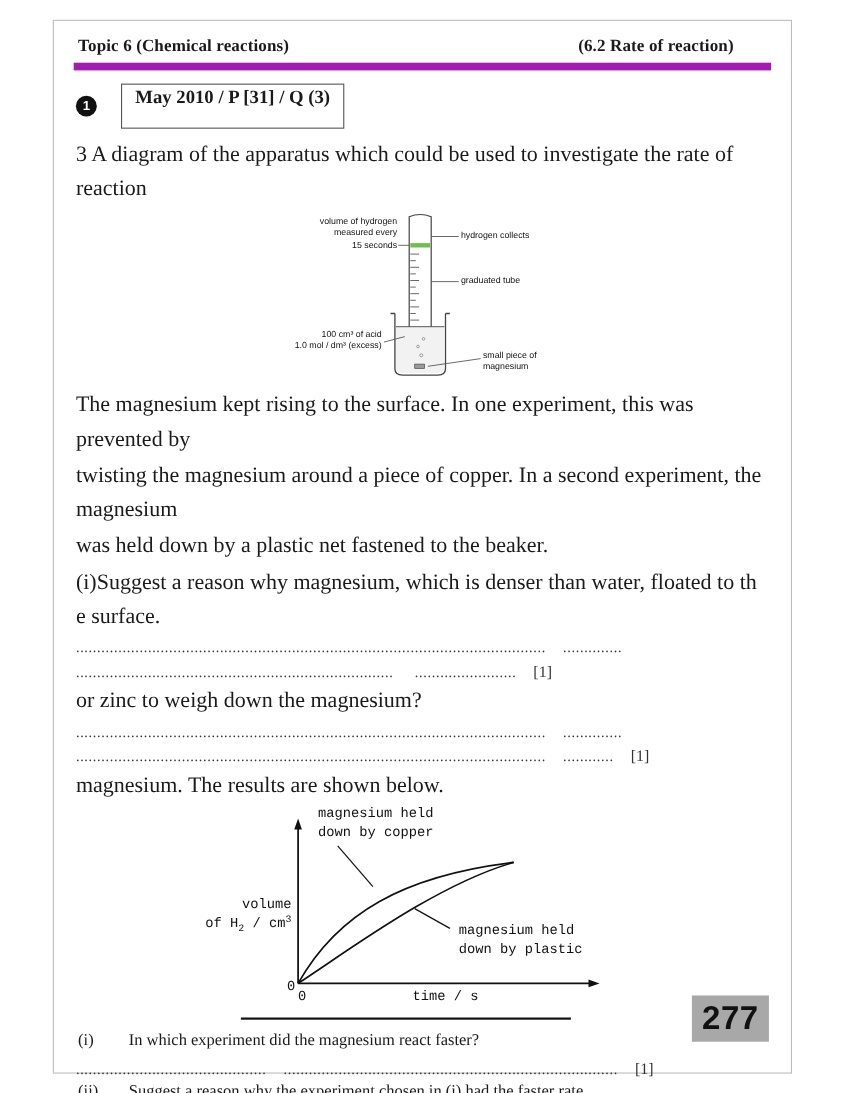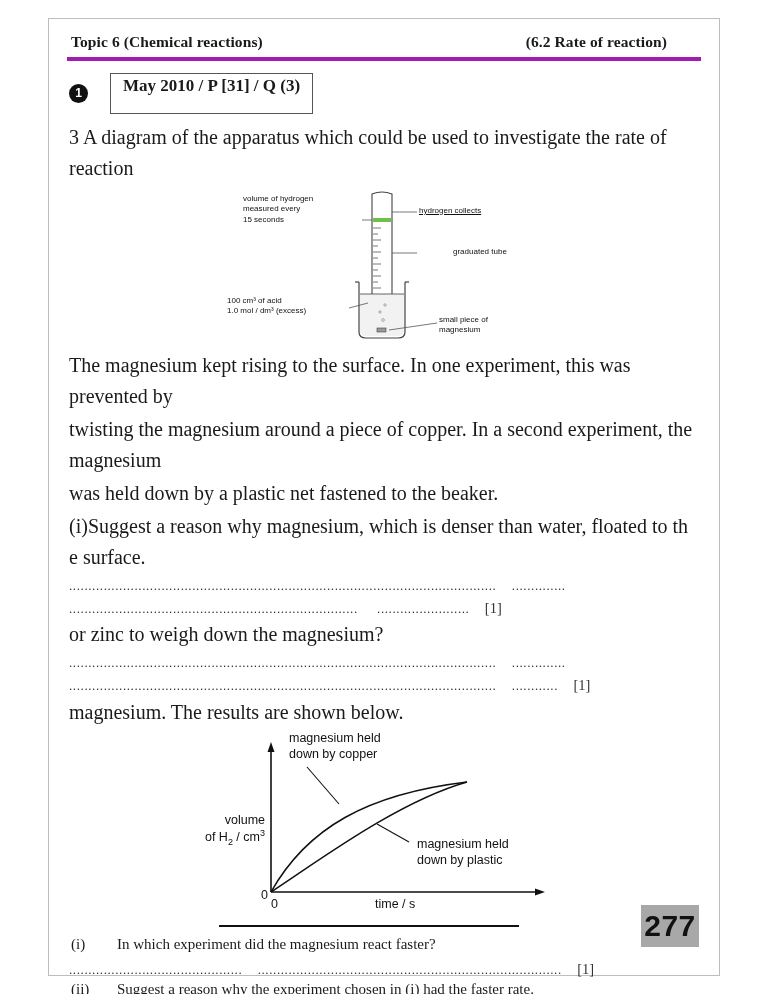--- a/index.html
+++ b/index.html
@@ -34,21 +34,21 @@
   }
 
   
   .header {
     display: flex;
     justify-content: space-between;
     align-items: baseline;
     font-weight: bold;
     font-size: 15.5px;
     padding: 0 4px 6px 4px;
-    border-bottom: 4px solid #a21caf;
+    border-bottom: 7px solid #a21caf;
     letter-spacing: .1px;
   }
   .header .right { margin-right: 30px; }
 
   
   .title-row {
     display: flex;
     align-items: center;
     margin-top: 12px;
     padding-left: 2px;
@@ -107,31 +107,31 @@
     height: 152px;
     margin-top: 6px;
   }
   .ap-lbl {
     position: absolute;
     font-family: "Liberation Sans", sans-serif;
     font-size: 8px;
     color: #111;
     line-height: 1.35;
   }
-  .ap-lbl.r { }
+  .ap-lbl.r { text-align: right; }
 
   
   .graphwrap {
     position: relative;
     height: 195px;
     margin-top: 4px;
   }
   .g-lbl {
     position: absolute;
-    font-family: Liberation Sans, sans-serif;
+    font-family: Liberation Mono, monospace;
     font-size: 12.5px;
     color: #111;
     line-height: 1.3;
   }
   .sub { font-size: 9px; vertical-align: sub; }
   .sup { font-size: 9px; vertical-align: super; }
 
   .qlist {
     font-size: 15px;
     line-height: 1.5;
@@ -145,21 +145,21 @@
     position: absolute;
     left: 152px;
     top: 892px;
     width: 300px;
     border-top: 2px solid #111;
   }
   .pagenum {
     position: absolute;
     right: 2px;
     top: 872px;
-    width: 58px;
+    width: 70px;
     height: 42px;
     background: #a8a8a8;
     color: #111;
     font-family: "Liberation Sans", sans-serif;
     font-weight: bold;
     font-size: 30px;
     display: flex;
     align-items: center;
     justify-content: center;
     letter-spacing: .5px;
@@ -220,22 +220,22 @@
         <line x1="295" y1="30" x2="305" y2="30" stroke="#555" stroke-width="0.8"></line>
         <line x1="325" y1="22" x2="350" y2="22" stroke="#555" stroke-width="0.8"></line>
         <line x1="325" y1="63" x2="350" y2="63" stroke="#555" stroke-width="0.8"></line>
         <line x1="282" y1="118" x2="301" y2="113" stroke="#555" stroke-width="0.8"></line>
         <line x1="322" y1="140" x2="370" y2="133" stroke="#555" stroke-width="0.8"></line>
       </svg>
 
       <div class="ap-lbl r" style="left:176px; top:4px; width:118px;">
         volume of hydrogen<br>measured every<br>15 seconds
       </div>
-      <div class="ap-lbl" style="left:352px; top:16px;text-decoration:underline;">hydrogen collects</div>
-      <div class="ap-lbl" style="left:352px; top:57px;margin-left:34px;">graduated tube</div>
+      <div class="ap-lbl" style="left:352px; top:16px;">hydrogen collects</div>
+      <div class="ap-lbl" style="left:352px; top:57px;">graduated tube</div>
       <div class="ap-lbl r" style="left:160px; top:106px; width:120px;">
         <span>100 cm³ of acid</span><br>
         <span>1.0 mol / dm³ (excess)</span>
       </div>
       <div class="ap-lbl" style="left:372px; top:125px;">
         small piece of<br>magnesium
       </div>
     </div>
 
     <div class="para">The magnesium kept rising to the surface. In  one experiment, this was prevented by</div>

